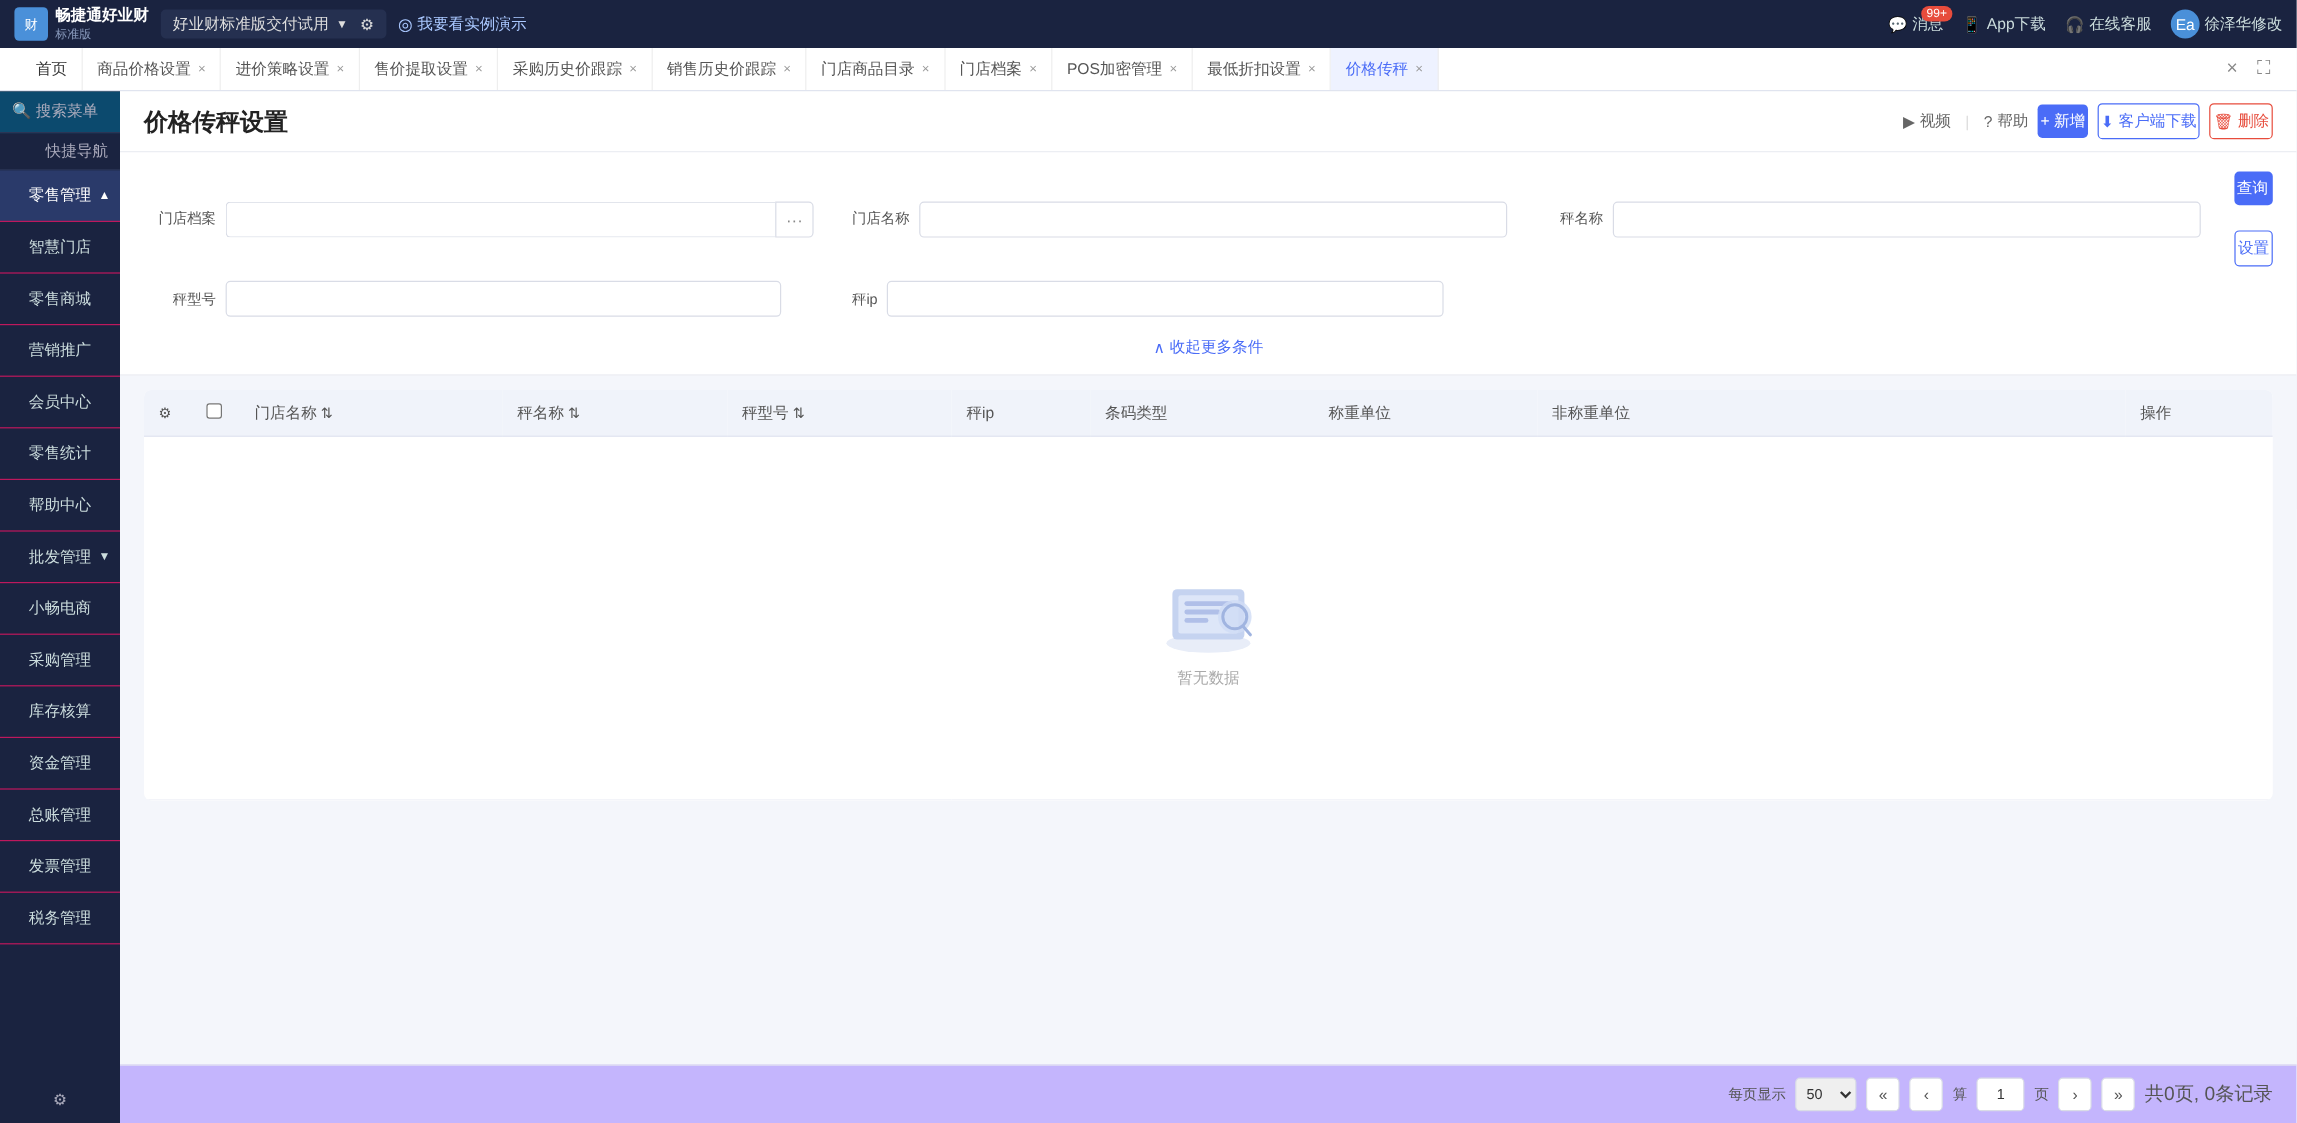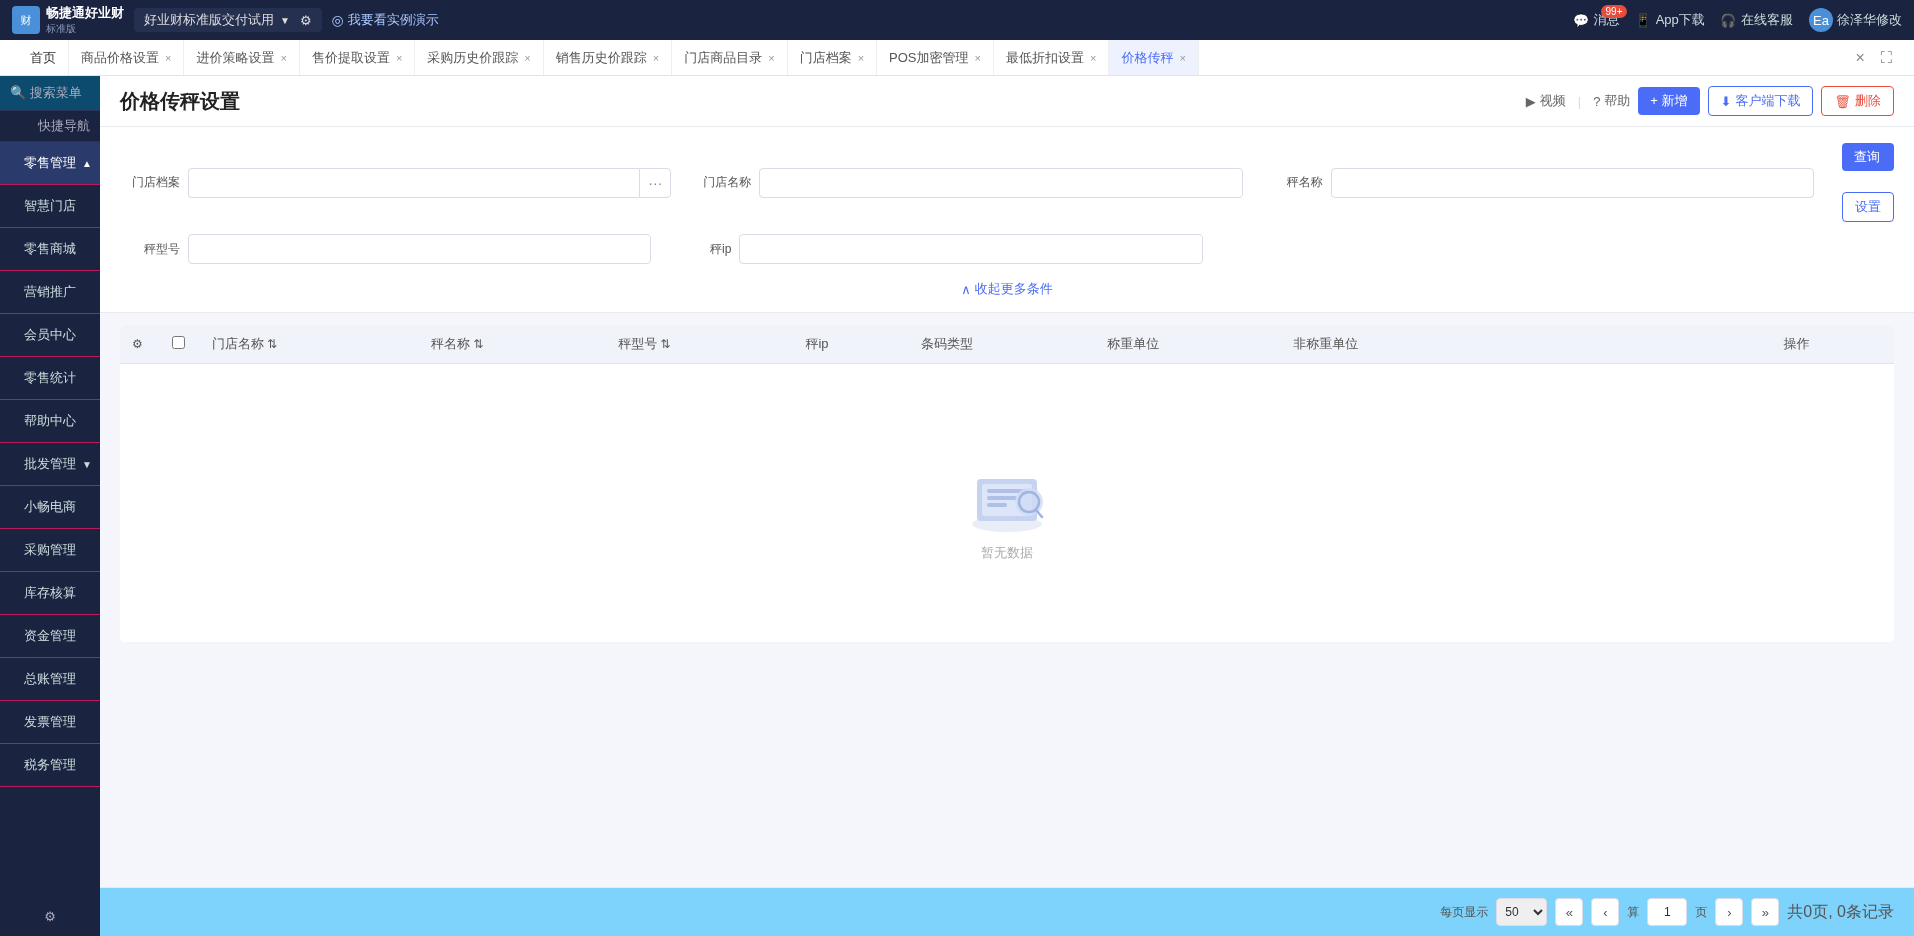--- a/index.html
+++ b/index.html
@@ -69,21 +69,21 @@
 
     
     .content-header {
       background: #fff; padding: 10px 20px; display: flex; align-items: center;
       justify-content: space-between; border-bottom: 1px solid #e8eaf0; flex-shrink: 0;
     }
     .page-title { font-size: 20px; font-weight: 600; color: #222; }
     .header-actions { display: flex; align-items: center; gap: 8px; }
     .header-link { display: flex; align-items: center; gap: 4px; color: #666; font-size: 12px; cursor: pointer; }
     .divider { color: #ddd; margin: 0 4px; }
-    .btn { padding: 5px 12px; border-radius: 4px; font-size: 12px; cursor: pointer; border: none; display: flex; align-items: center; gap: 4px; }
+    .btn { padding: 5px 2px; border-radius: 4px; font-size: 12px; cursor: pointer; border: none; display: flex; align-items: center; gap: 4px; }
     .btn-primary { background: #4a6cf7; color: #fff; }
     .btn-outline { background: #fff; color: #4a6cf7; border: 1px solid #4a6cf7; }
     .btn-danger { background: #fff; color: #e74c3c; border: 1px solid #e74c3c; }
 
     
     .filter-area { background: #fff; padding: 16px 20px 10px; border-bottom: 1px solid #e8eaf0; flex-shrink: 0; }
     .filter-row { display: flex; align-items: center; gap: 20px; margin-bottom: 12px; }
     .filter-item { display: flex; align-items: center; gap: 8px; flex: 1; }
     .filter-label { color: #555; font-size: 12px; white-space: nowrap; min-width: 60px; text-align: right; }
     .filter-input {
@@ -103,31 +103,31 @@
 
     
     .table-wrapper { flex: 1; overflow: auto; padding: 12px 20px; }
     .data-table { width: 100%; border-collapse: collapse; background: #fff; border-radius: 6px; overflow: hidden; }
     .data-table th {
       background: #f0f3fa; color: #555; font-size: 12px; font-weight: 500;
       padding: 10px 12px; text-align: left; border-bottom: 1px solid #e0e4ef;
       white-space: nowrap;
     }
     .data-table th.sort { cursor: pointer; }
-    .data-table td { padding: 0 12px; border-bottom: 1px solid #f0f2f8; color: #444; font-size: 12px; }
+    .data-table td { padding: 12px 12px; border-bottom: 1px solid #f0f2f8; color: #444; font-size: 12px; }
     .th-settings { width: 40px; text-align: center; }
     .th-check { width: 40px; text-align: center; }
 
     .empty-state { display: flex; flex-direction: column; align-items: center; justify-content: center; padding: 80px 0; }
     .empty-text { color: #aaa; font-size: 13px; }
 
     
     .pagination {
       display: flex; align-items: center; justify-content: flex-end; padding: 10px 20px;
-      background: #7dd3fc; border-top: 1px solid #e8eaf0; gap: 8px; flex-shrink: 0;
+      background: #c4b5fd; border-top: 1px solid #e8eaf0; gap: 8px; flex-shrink: 0;
     }
     .page-label { color: #555; font-size: 12px; }
     .page-select {
       height: 28px; border: 1px solid #d9dce6; border-radius: 4px; padding: 0 4px;
       font-size: 12px; color: #333;
     }
     .page-btn {
       width: 28px; height: 28px; border: 1px solid #d9dce6; background: #fff;
       border-radius: 4px; cursor: pointer; display: flex; align-items: center; justify-content: center;
       color: #555; font-size: 13px;

